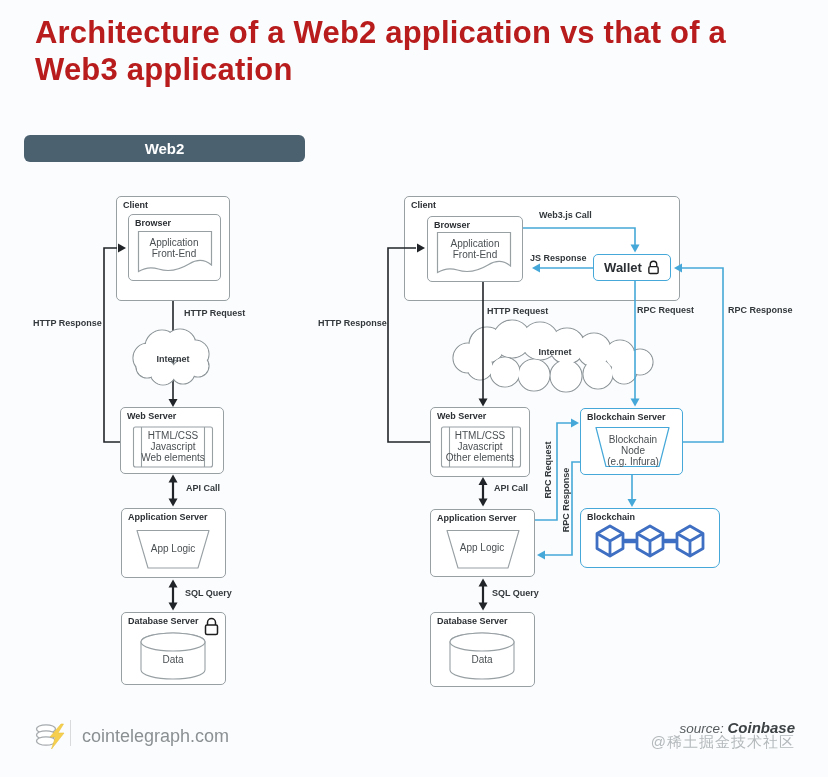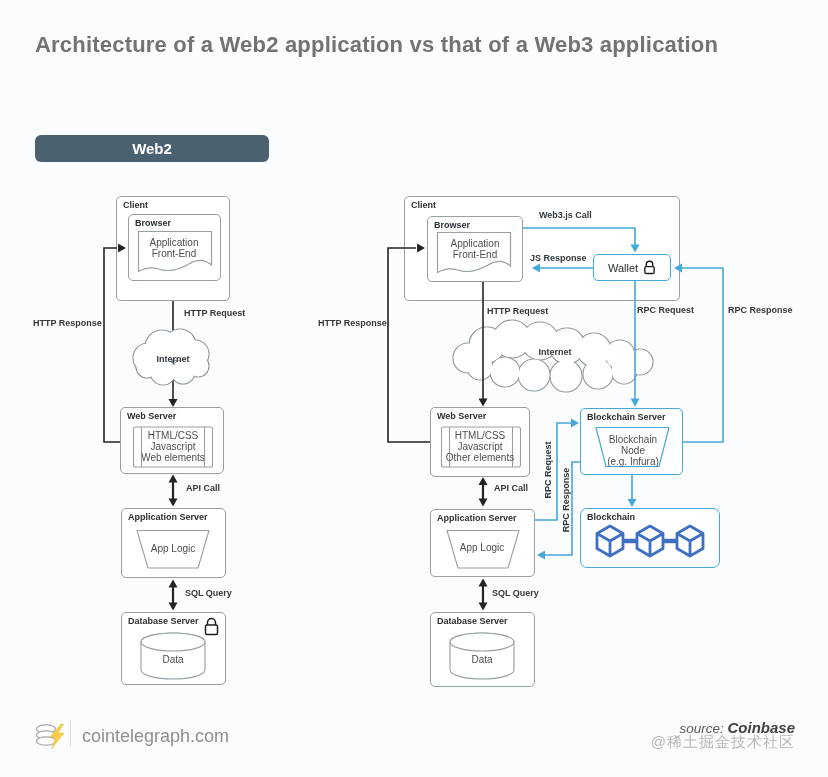--- a/index.html
+++ b/index.html
@@ -1,47 +1,47 @@
 <!DOCTYPE html>
 <html><head>
 <meta charset="utf-8">
 <style>
   html,body{margin:0;padding:0;background:#e9e9e9;}
   .stage{position:relative;width:828px;height:777px;background:#fbfcfd;overflow:hidden;
          font-family:"Liberation Sans","DejaVu Sans",sans-serif;}
-  .title{position:absolute;left:35px;top:26px;width:700px;font-size:22px;font-weight:bold;
-         color:#737373;line-height:37px;letter-spacing:.2px;}
+  .title{position:absolute;left:35px;top:14px;width:700px;font-size:31px;font-weight:bold;
+         color:#b91c1c;line-height:37px;letter-spacing:.2px;}
   .hdr{position:absolute;height:27px;background:#4b6170;border-radius:6px;color:#fff;
        font-size:15px;font-weight:bold;text-align:center;line-height:27px;z-index:1;}
   .bx{position:absolute;background:#fff;border:1.2px solid #98a0a4;border-radius:5px;z-index:1;box-sizing:border-box;}
   .bx.blue{border-color:#45a8d8;}
   .bt{position:absolute;top:3px;left:6px;font-size:9px;font-weight:bold;color:#2b2f33;white-space:nowrap;}
   .overlay{position:absolute;left:0;top:0;z-index:2;}
   .lb{position:absolute;font-size:9px;font-weight:bold;color:#33383c;white-space:nowrap;z-index:3;}
   .ct{position:absolute;font-size:10px;color:#4a4f52;text-align:center;line-height:11px;z-index:3;}
   .rot{transform:rotate(-90deg);transform-origin:center;text-align:center;}
   .wallet{display:flex;align-items:center;justify-content:center;gap:5px;}
-  .wallet .wt{font-size:11px;font-weight:normal;color:#2b2f33;}
+  .wallet .wt{font-size:13px;font-weight:bold;color:#2b2f33;}
   .abs{position:absolute;z-index:3;}
   .site{position:absolute;left:82px;top:726px;font-size:18px;color:#8b9093;z-index:3;}
   .divider{position:absolute;left:70px;top:720px;width:1px;height:26px;background:#d8dadb;}
   .src{position:absolute;right:33px;top:719px;width:300px;text-align:right;z-index:3;
        font-style:italic;color:#565b5e;font-size:13.5px;}
   .src b{font-size:15px;color:#3c4144;}
   .wm{position:absolute;right:33px;top:733px;width:300px;text-align:right;z-index:2;
       font-size:15px;color:#b4b9bc;letter-spacing:1px;}
 </style>
 </head>
 <body>
 
 <div class="stage">
 
   <div class="title">Architecture of a Web2 application vs that of a Web3 application</div>
 
-  <div class="hdr" style="left:35px;top:135px;width:234px">Web2</div>
+  <div class="hdr" style="left:24px;top:135px;width:281px">Web2</div>
 
   <div class="bx" style="left:116px;top:196px;width:114px;height:105px">
     <span class="bt">Client</span>
   </div>
   <div class="bx" style="left:128px;top:214px;width:93px;height:67px">
     <span class="bt">Browser</span>
   </div>
   <div class="bx" style="left:120px;top:407px;width:104px;height:67px">
     <span class="bt">Web Server</span>
   </div>

